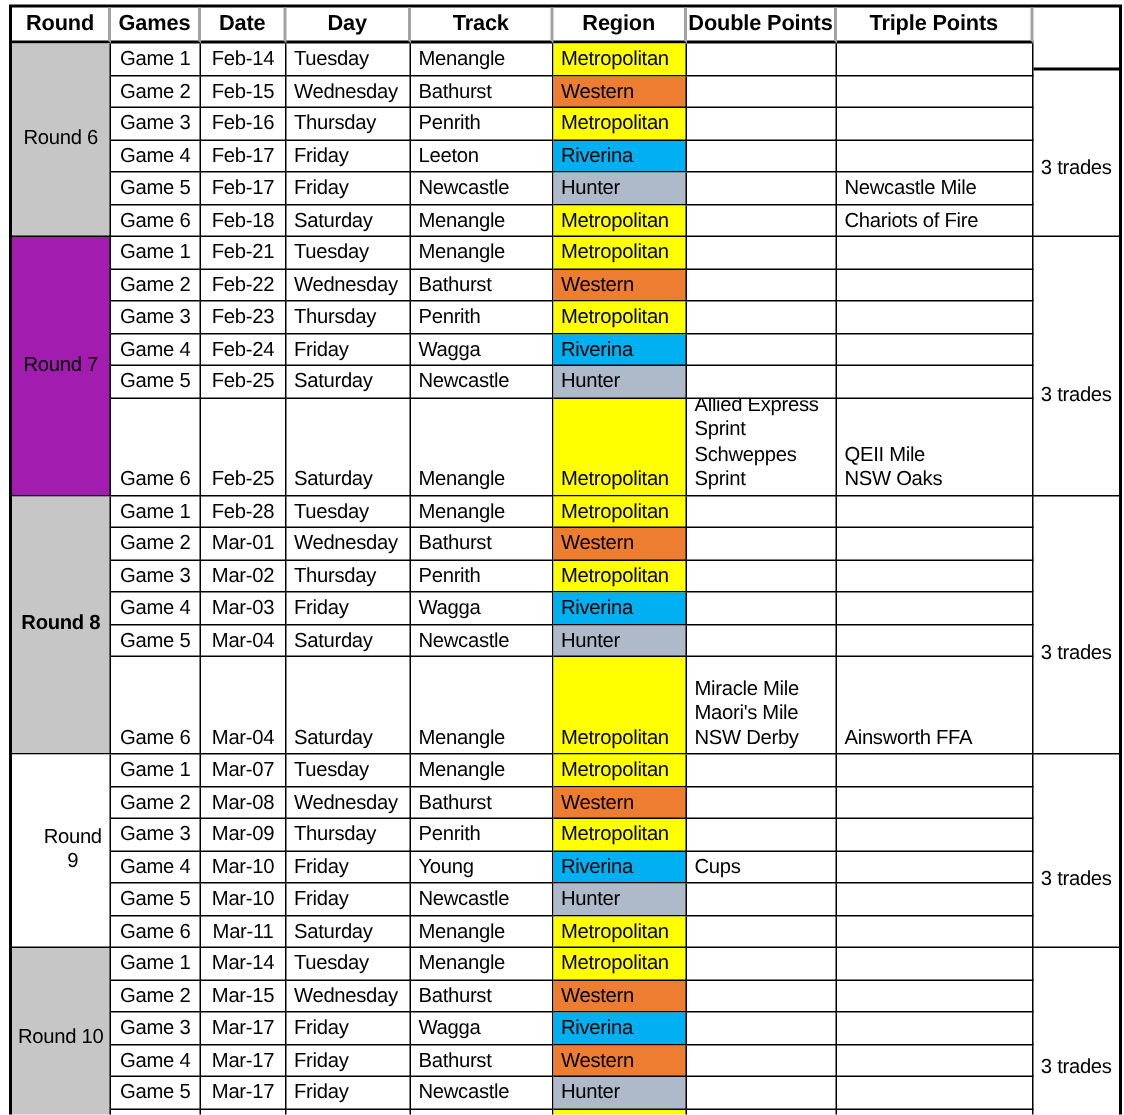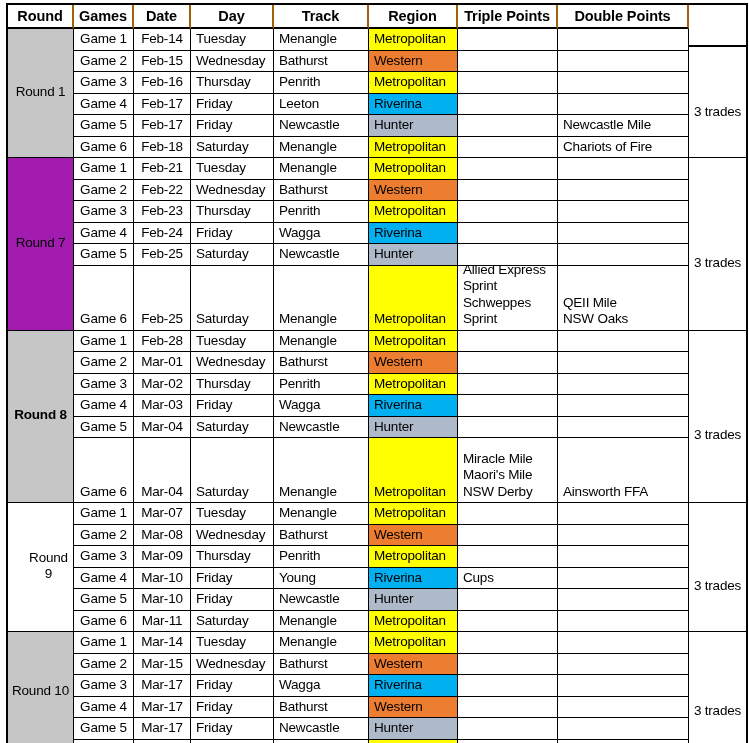--- a/index.html
+++ b/index.html
@@ -8,41 +8,41 @@
   .grid{position:absolute;left:6px;top:3px;display:grid;
         grid-template-columns:66px 60px 57px 83px 95px 89px 100px 131px 57px;
         grid-template-rows:24px repeat(11,21.5px) 65px repeat(5,21.5px) 65px repeat(11,21.5px) 14px;
         border:2px solid #000;background:#fff;width:max-content;}
   .cell{border-right:1px solid #000;border-bottom:1px solid #000;
         display:flex;align-items:flex-end;padding:0 3px 2px 5px;
         font-size:13.5px;letter-spacing:-0.2px;line-height:16.5px;
         white-space:pre-line;overflow:hidden;background:transparent;}
   .ctr{justify-content:center;padding-left:0;padding-right:0;text-align:center;}
   .mid{align-items:center;}
-  .hd{border-right:2px solid #a16207;border-bottom:2px solid #000;
+  .hd{border-right:2px solid #a3a3a3;border-bottom:2px solid #000;
       font-weight:bold;font-size:14.5px;letter-spacing:-0.1px;
       align-items:center;justify-content:center;padding:0;}
   .lastcol{border-right:none;margin-top:40px;}
 </style>
 </head>
 <body>
 
 <div class="grid">
 
   <div class="cell hd">Round</div>
   <div class="cell hd">Games</div>
   <div class="cell hd">Date</div>
   <div class="cell hd">Day</div>
   <div class="cell hd">Track</div>
   <div class="cell hd">Region</div>
+  <div class="cell hd">Double Points</div>
   <div class="cell hd">Triple Points</div>
-  <div class="cell hd">Double Points</div>
   <div class="cell hd lastcol">Trades</div>
 
-  <div class="cell ctr mid" style="grid-row: span 6; background: rgb(198, 198, 198);">Round 1</div>
+  <div class="cell ctr mid" style="grid-row: span 6; background: rgb(198, 198, 198);">Round 6</div>
   <div class="cell ctr">Game 1</div>
   <div class="cell ctr">Feb-14</div>
   <div class="cell">Tuesday</div>
   <div class="cell">Menangle</div>
   <div class="cell" style="background: rgb(255, 255, 0);">Metropolitan</div>
   <div class="cell"></div>
   <div class="cell"></div>
   <div class="cell ctr mid lastcol" style="grid-row:span 6">3 trades</div>
 
   <div class="cell ctr">Game 2</div>

